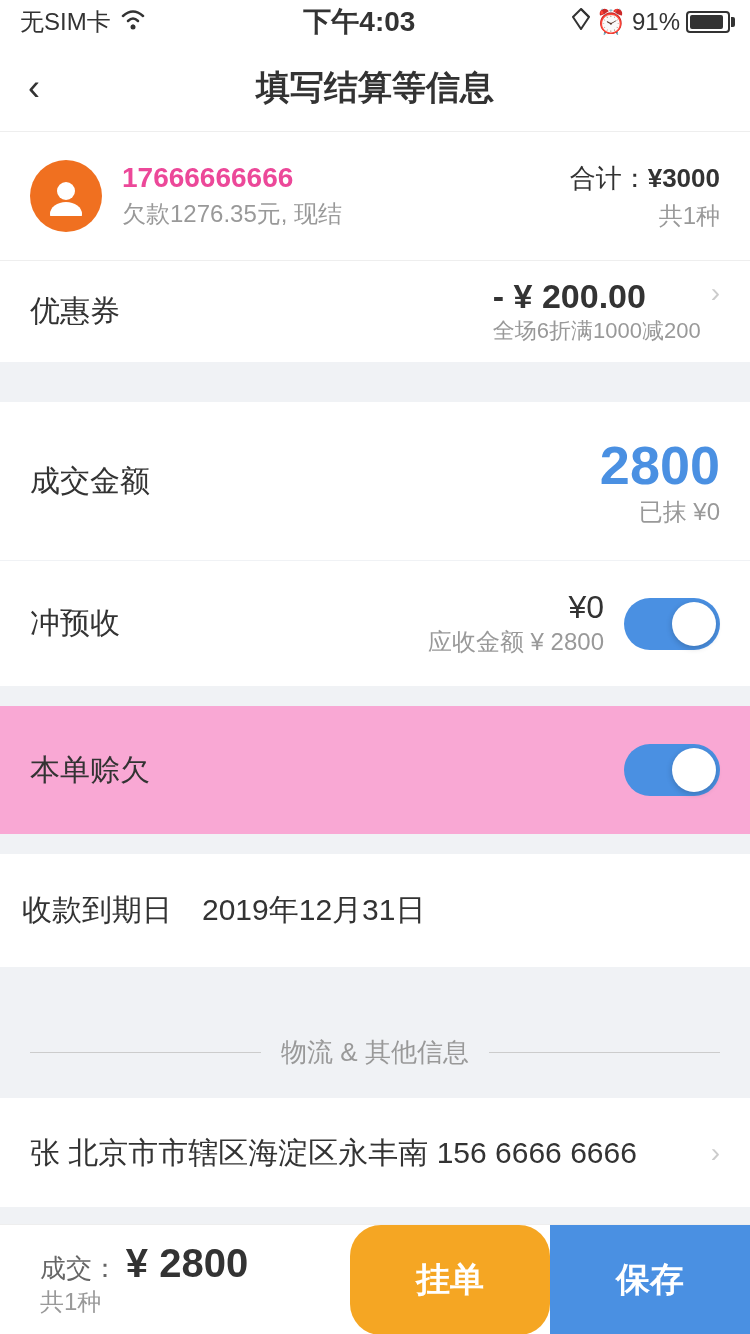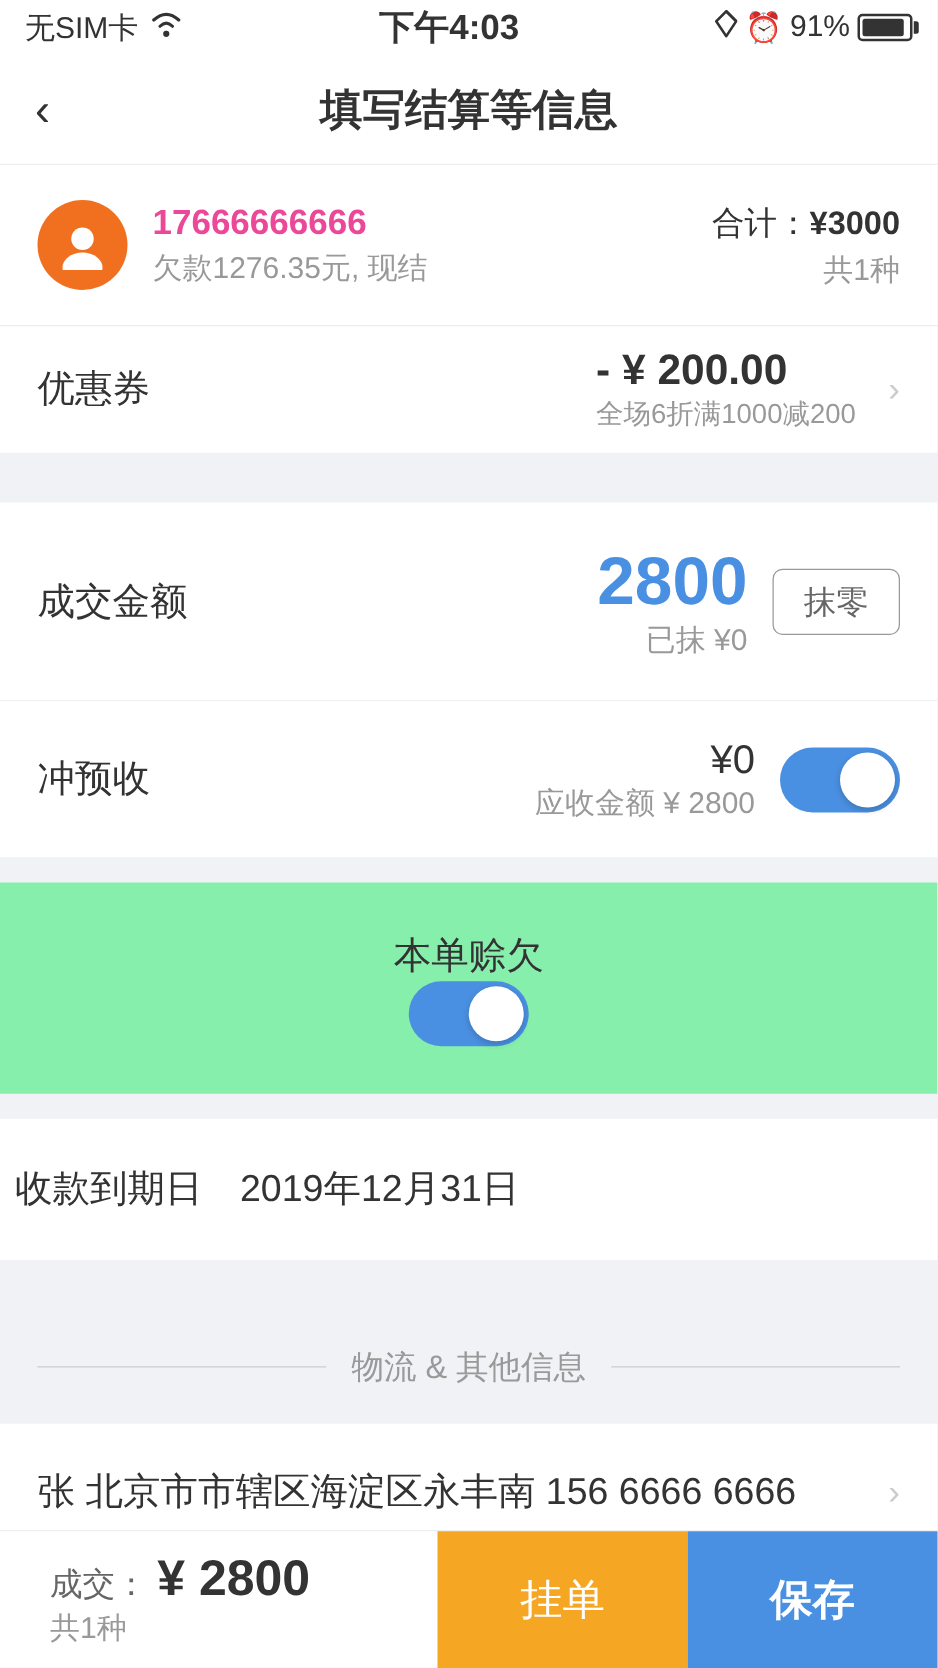--- a/index.html
+++ b/index.html
@@ -144,22 +144,21 @@
       padding: 16px 30px;
       background: #fff;
       border-top: 1px solid #eee;
     }
     .coupon-label {
       font-size: 30px;
       color: #333;
     }
     .coupon-right {
       display: flex;
-      align-items: center;
-      gap: 26px;
+      gap: 10px;
     }
     .coupon-amount {
       font-size: 34px;
       font-weight: 600;
       color: #333;
     }
     .coupon-desc {
       font-size: 22px;
       color: #999;
       text-align: right;
@@ -266,34 +265,33 @@
       top: 4px; right: 4px;
       box-shadow: 0 2px 6px rgba(0,0,0,0.2);
     }
 
     
     .debt-row {
       display: flex;
       align-items: center;
       justify-content: space-between;
       padding: 38px 30px;
-      background: #86efac;
+      background: #f9a8d4;
       margin-bottom: 20px;
-      flex-direction: column;
     }
     .debt-label {
       font-size: 30px;
       color: #333;
     }
 
     
     .duedate-row {
       display: flex;
       align-items: center;
-      padding: 36px 12px;
+      padding: 36px 22px;
       background: #fff;
       margin-bottom: 20px;
       gap: 30px;
     }
     .duedate-label {
       font-size: 30px;
       color: #333;
     }
     .duedate-value {
       font-size: 30px;
@@ -374,23 +372,24 @@
       color: #999;
     }
     .btn-pending {
       width: 200px;
       height: 110px;
       background: #f5a623;
       display: flex;
       align-items: center;
       justify-content: center;
       font-size: 34px;
-      font-weight: 400;
+      font-weight: 700;
       color: #fff;
       cursor: pointer;
+      border-radius: 31px;
     }
     .btn-save {
       width: 200px;
       height: 110px;
       background: #4a90e2;
       display: flex;
       align-items: center;
       justify-content: center;
       font-size: 34px;
       font-weight: 600;
@@ -473,21 +472,20 @@
   <div class="divider-gray"></div>
 
   <div class="amount-section">
     <div class="amount-row">
       <div class="amount-label">成交金额</div>
       <div class="amount-right">
         <div>
           <div class="amount-value">2800</div>
           <div class="amount-sub">已抹  ¥0</div>
         </div>
-        <button class="round-btn">抹零</button>
       </div>
     </div>
   </div>
 
   <div class="precollect-row">
     <div class="precollect-label">冲预收</div>
     <div class="precollect-right">
       <div class="precollect-values">
         <div class="precollect-amount">¥0</div>
         <div class="precollect-sub">应收金额 ¥ 2800</div>

